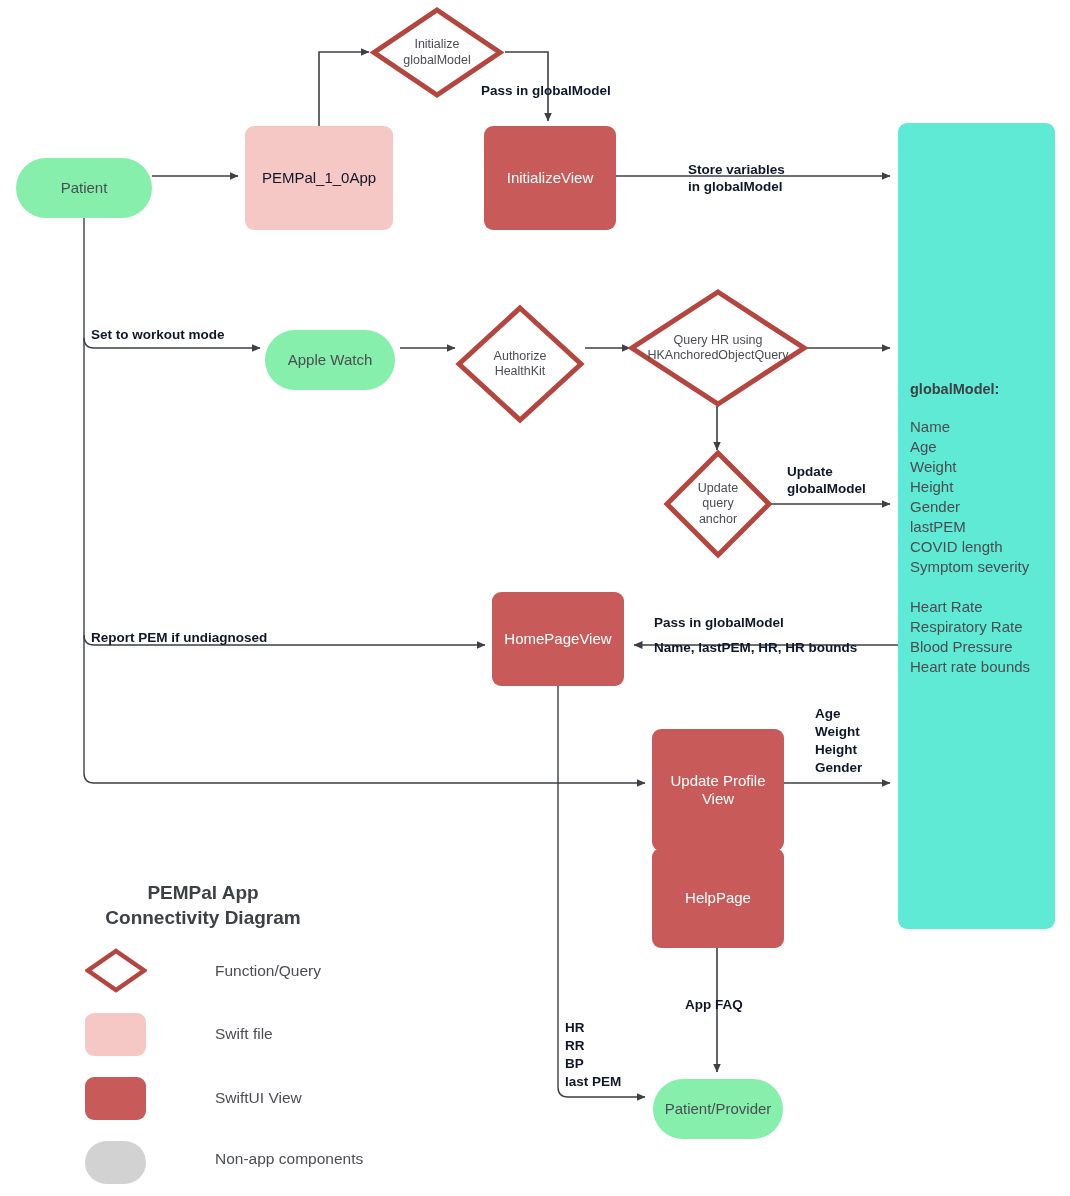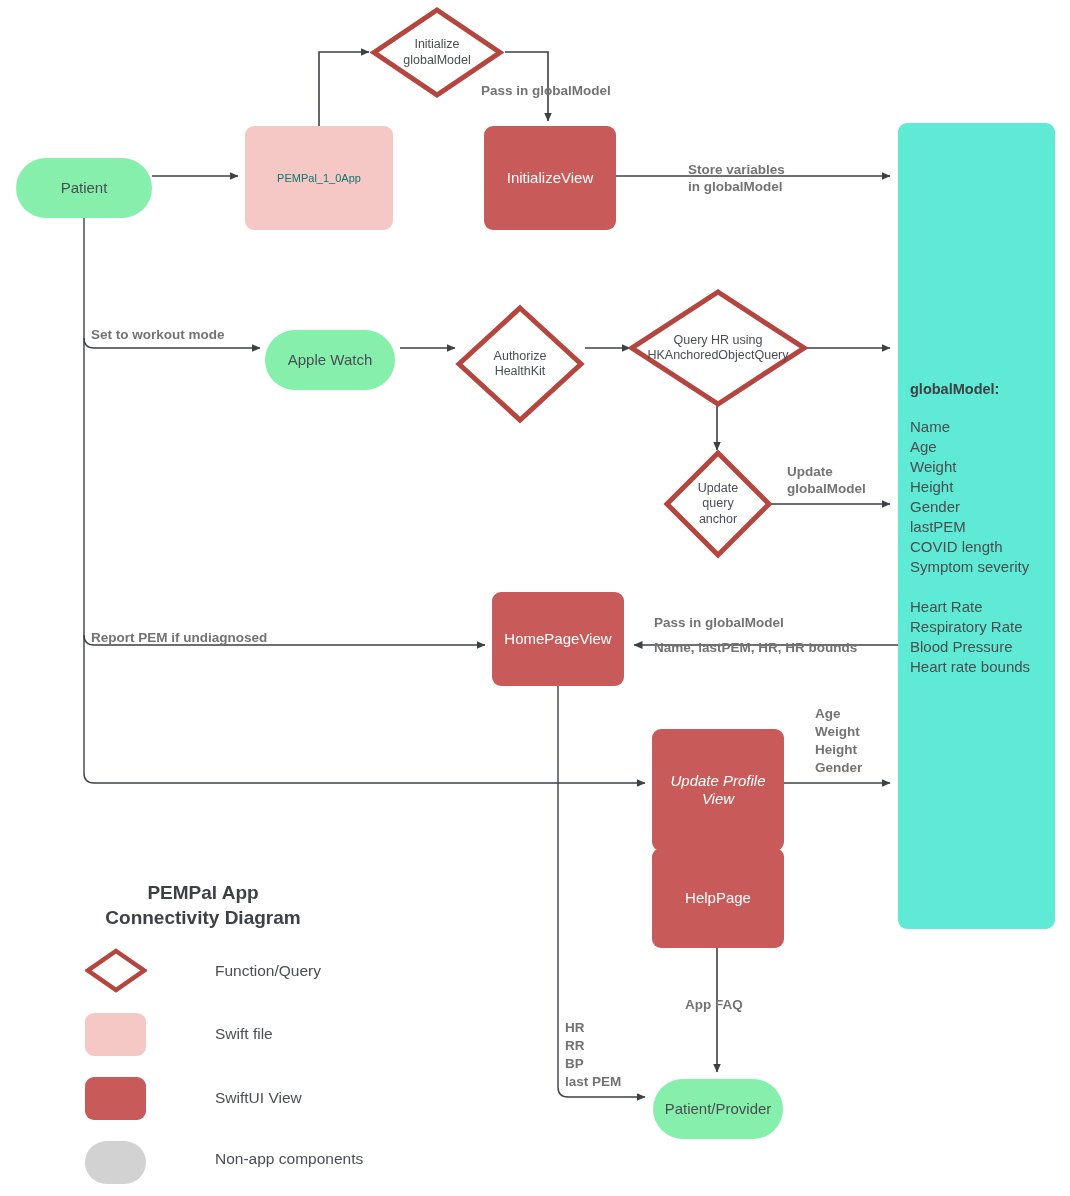--- a/index.html
+++ b/index.html
@@ -6,34 +6,34 @@
   body{
     font-family:"Liberation Sans", sans-serif;
     width:1070px;height:1196px;position:relative;overflow:hidden;
     color:#3d4044;
   }
   #stage{position:absolute;left:0;top:0;width:1070px;height:1196px;}
   svg.edges{position:absolute;left:0;top:0;width:1070px;height:1196px;pointer-events:none;}
 
   .node{position:absolute;box-sizing:border-box;display:flex;align-items:center;justify-content:center;text-align:center;line-height:1.18;}
   .gray{background:#86efac;border-radius:34px;color:#4a4d52;font-size:15px;margin-top:12px;}
-  .swiftfile{background:#f5c7c5;border-radius:9px;color:#0f766e;font-size:11px;}
+  .swiftfile{background:#f5c7c5;border-radius:9px;color:#0f172a;font-size:15px;}
   .swiftview{background:#c95a5a;border-radius:9px;color:#ffffff;font-size:15px;}
 
   .panel{position:absolute;background:#5eead4;border-radius:9px;box-sizing:border-box;}
   .panel .phead{position:absolute;left:12px;top:258px;font-size:14.5px;font-weight:bold;color:#3d4044;}
   .panel .plist{position:absolute;left:12px;top:294px;font-size:15px;color:#4a4d52;line-height:20px;}
   .panel .plist2{position:absolute;left:12px;top:474px;font-size:15px;color:#4a4d52;line-height:20px;}
 
   .diamond{position:absolute;}
   .diamond .dlabel{position:absolute;left:0;top:0;width:100%;height:100%;
     display:flex;align-items:center;justify-content:center;text-align:center;
     font-size:12.5px;color:#4a4d52;line-height:1.22;}
 
-  .elabel{position:absolute;font-size:13.5px;font-weight:bold;color:#737373;line-height:17px;white-space:pre;}
+  .elabel{position:absolute;font-size:13.5px;font-weight:bold;color:#0f172a;line-height:17px;white-space:pre;}
 
   .legend-title{position:absolute;font-size:19px;font-weight:bold;color:#3d4044;text-align:center;line-height:25px;width:260px;}
   .legend-row-label{position:absolute;font-size:15.5px;color:#4a4d52;margin-left:43px;}
   .sw-pink{position:absolute;background:#f5c7c5;border-radius:9px;}
   .sw-red{position:absolute;background:#c95a5a;border-radius:9px;}
   .sw-gray{position:absolute;background:#d2d2d2;border-radius:26px;}
 </style>
 </head>
 <body>
 
@@ -132,21 +132,21 @@
   </div>
 
   <div class="node gray" style="left:265px;top:318px;width:130px;height:60px;">
     <span>Apple Watch</span>
   </div>
 
   <div class="node swiftview" style="left:492px;top:592px;width:132px;height:94px;">
     <span>HomePageView</span>
   </div>
 
-  <div class="node swiftview" style="left:652px;top:729px;width:132px;height:122px;font-style:italic;">
+  <div class="node swiftview" style="left:652px;top:729px;width:132px;height:122px;">
     <span><span>Update Profile</span><br><span>View</span></span>
   </div>
 
   <div class="node swiftview" style="left:652px;top:848px;width:132px;height:100px;">
     <span>HelpPage</span>
   </div>
 
   <div class="node gray" style="left:653px;top:1067px;width:130px;height:60px;">
     <span>Patient/Provider</span>
   </div>

